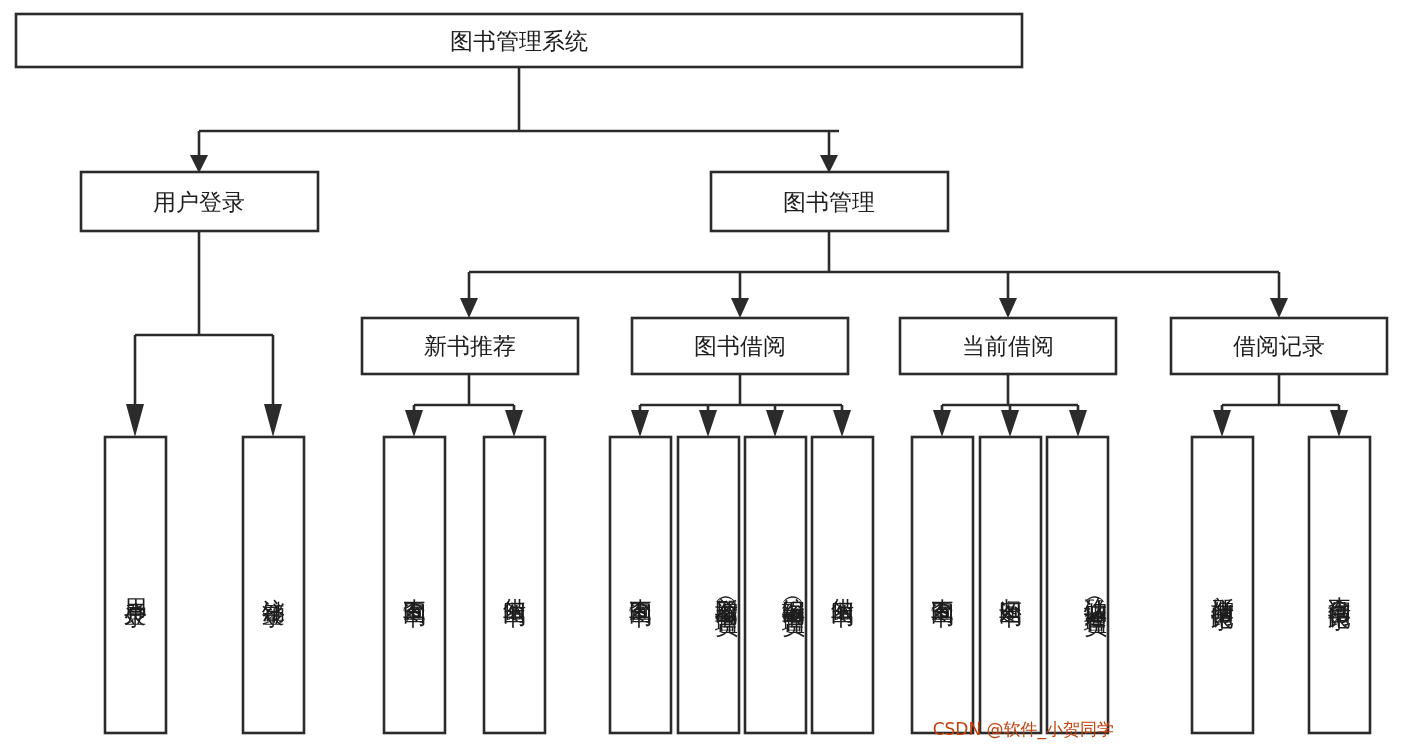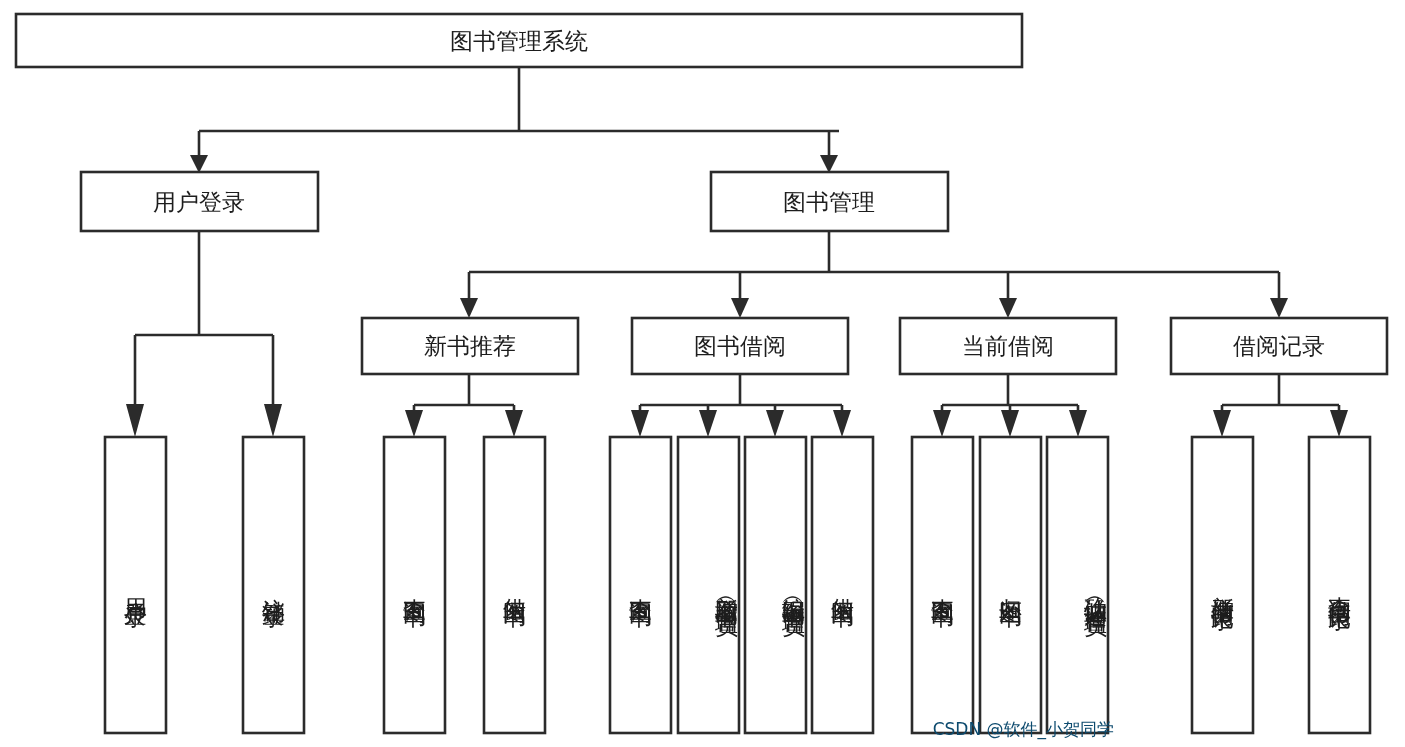--- a/index.html
+++ b/index.html
@@ -62,21 +62,21 @@
     align-items: center;
     justify-content: center;
     pointer-events: none;
   }
   .watermark {
     position: absolute;
     right: 8px;
     bottom: 6px;
     font-family: "DejaVu Sans", "Liberation Sans", sans-serif;
     font-size: 17px;
-    color: #0c4a6e;
+    color: #c2410c;
     white-space: nowrap;
     user-select: none;
     margin-top: 41px;
   }
 </style>
 </head>
 <body>
 
 <div id="diagram-root">
 

